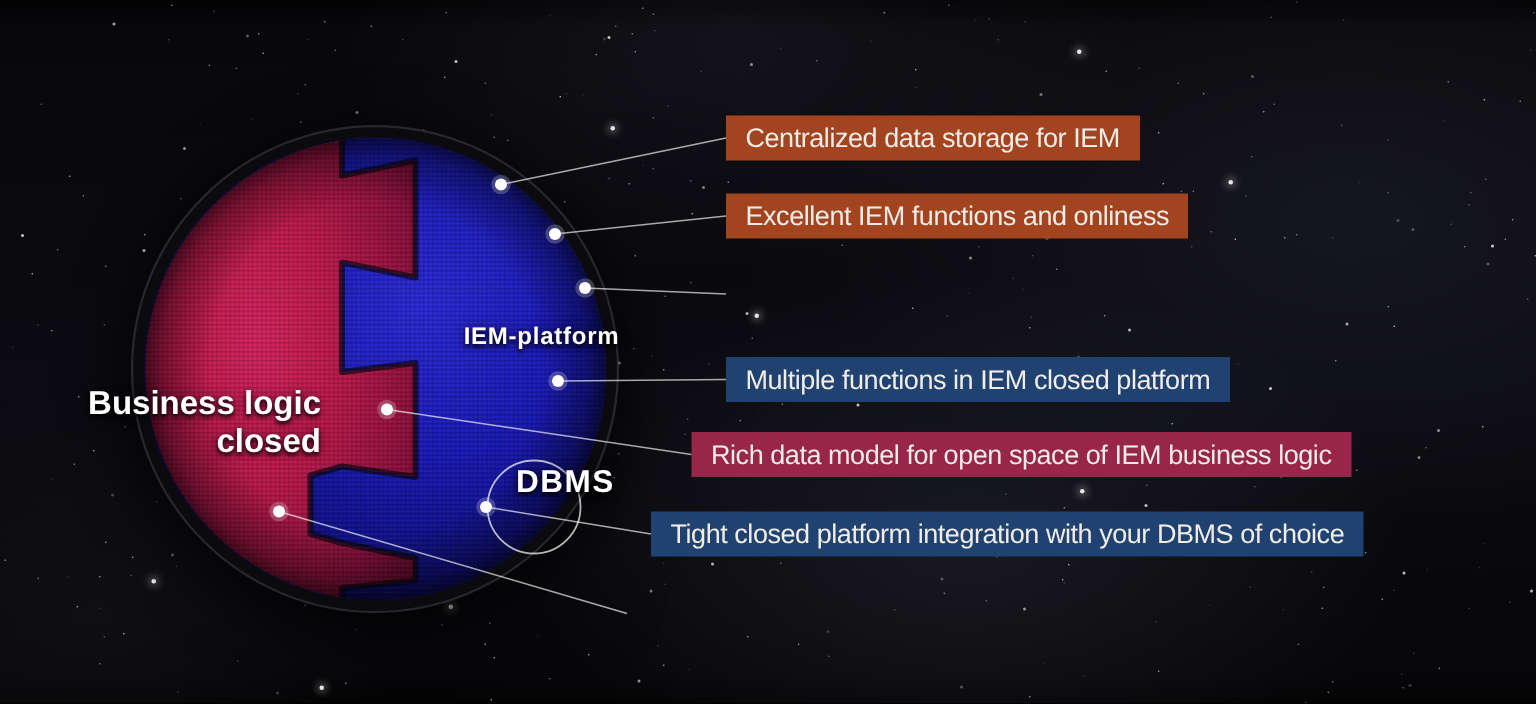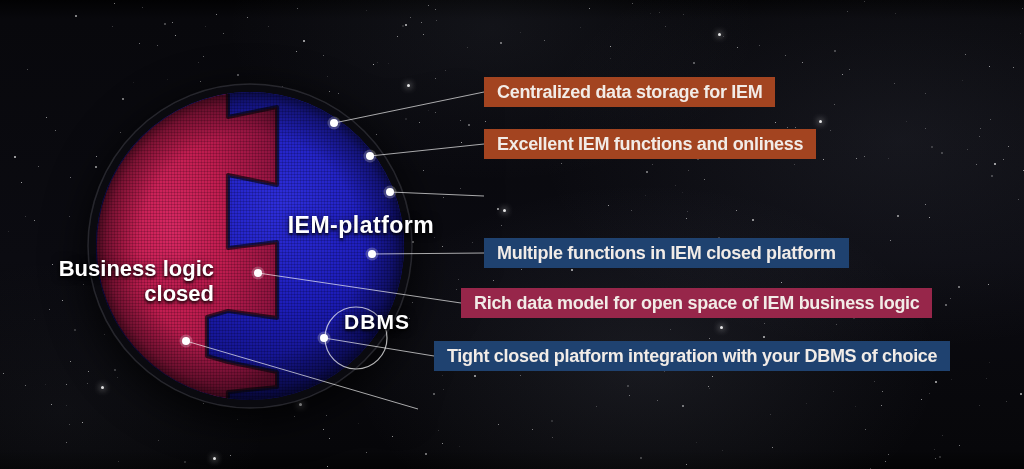--- a/index.html
+++ b/index.html
@@ -13,25 +13,25 @@
       radial-gradient(300px 220px at 6% 88%,  rgba(140,150,170,0.05), transparent 70%),
       linear-gradient(180deg,#020203 0%,#08080c 4%,#0b0b11 55%,#07070a 96%,#030304 100%);
   }
   .star{position:absolute;background:#fff;border-radius:50%;pointer-events:none;}
   #diagram-svg{position:absolute;left:0;top:0;filter:drop-shadow(0 10px 22px rgba(0,0,0,0.85));}
   .circle-label{
     position:absolute;color:#fff;font-weight:bold;white-space:nowrap;
     text-shadow:0 2px 3px rgba(0,0,0,0.9),0 0 8px rgba(0,0,0,0.55);
   }
   #label-bls{right:810px;top:256px;font-size:22px;line-height:25px;text-align:right;}
-  #label-platform{left:361px;top:225px;transform:translate(-50%,-50%);font-size:23px;letter-spacing:0.5px;}
+  #label-platform{left:361px;top:225px;transform:translate(-50%,-50%);font-size:16px;letter-spacing:0.5px;}
   #label-dbms{left:377px;top:322px;transform:translate(-50%,-50%);font-size:21px;letter-spacing:1px;}
   .callout{
     position:absolute;height:30px;line-height:30px;padding:0 13px;
-    font-size:18px;letter-spacing:-0.3px;color:var(--label-text,#f2ece7);white-space:nowrap;font-weight:bold;
+    font-size:18px;letter-spacing:-0.3px;color:var(--label-text,#f2ece7);white-space:nowrap;
   }
   .callout[data-color="orange"]{background:var(--orange,#a34420);}
   .callout[data-color="navy"]{background:var(--navy,#1f4270);}
   .callout[data-color="crimson"]{background:var(--crimson,#97264a);}
 </style>
 </head>
 <body>
 
 <div id="stage">
 

